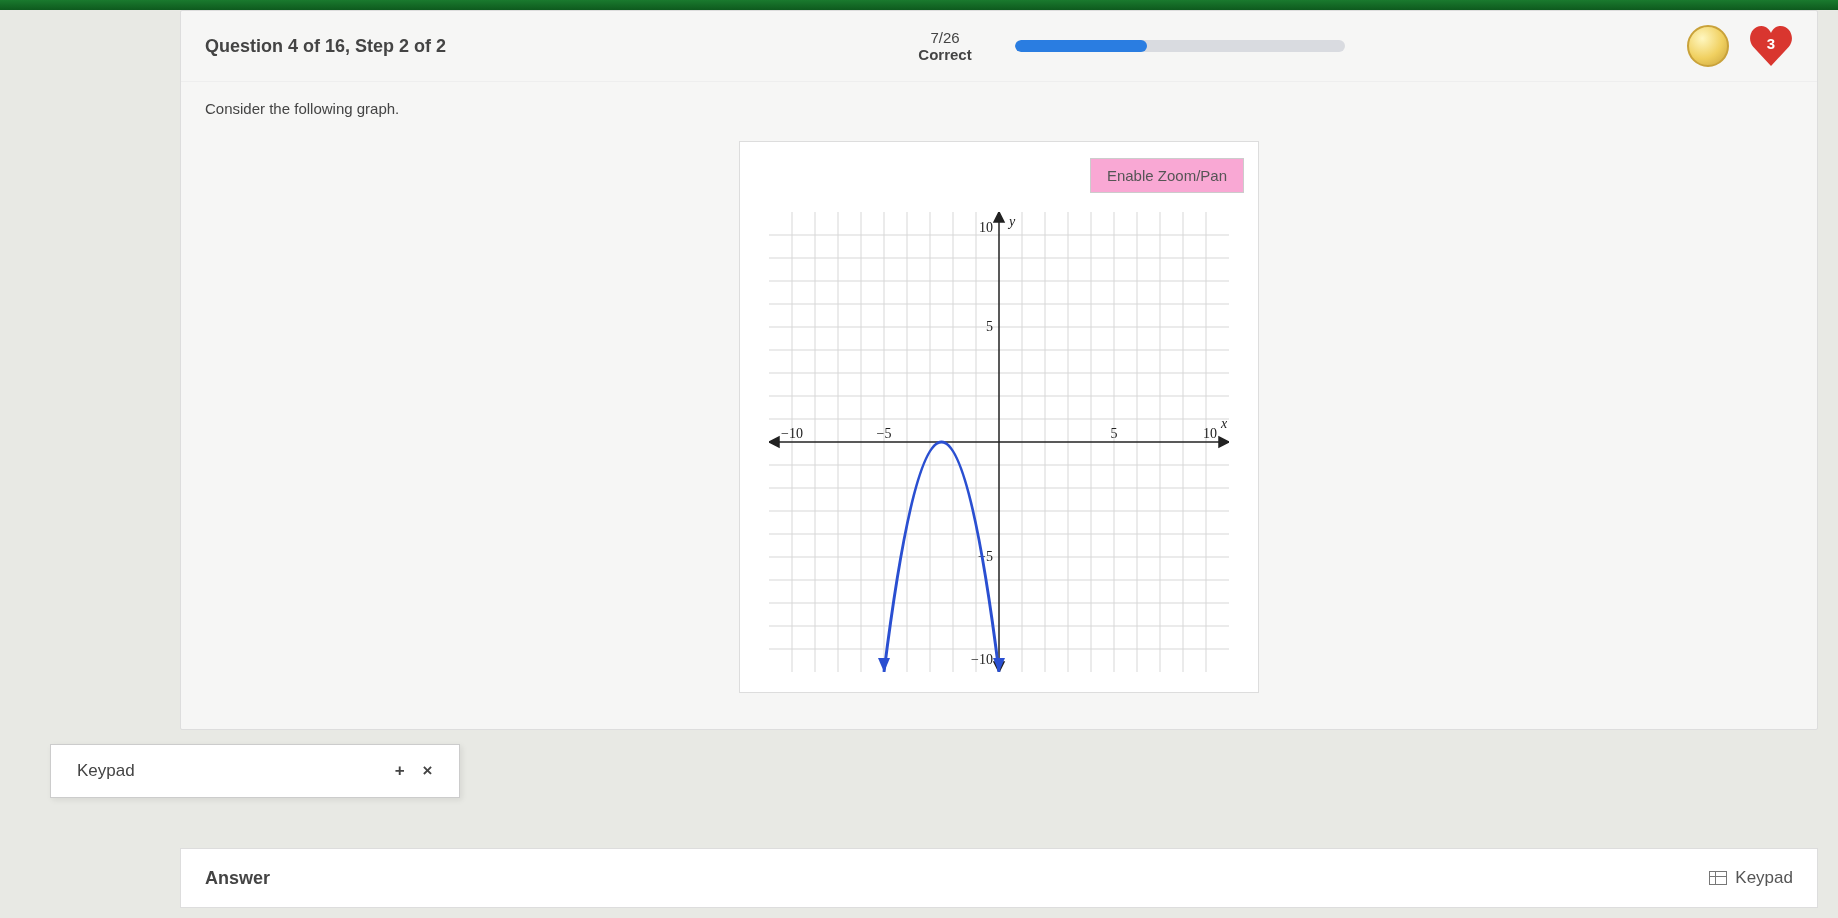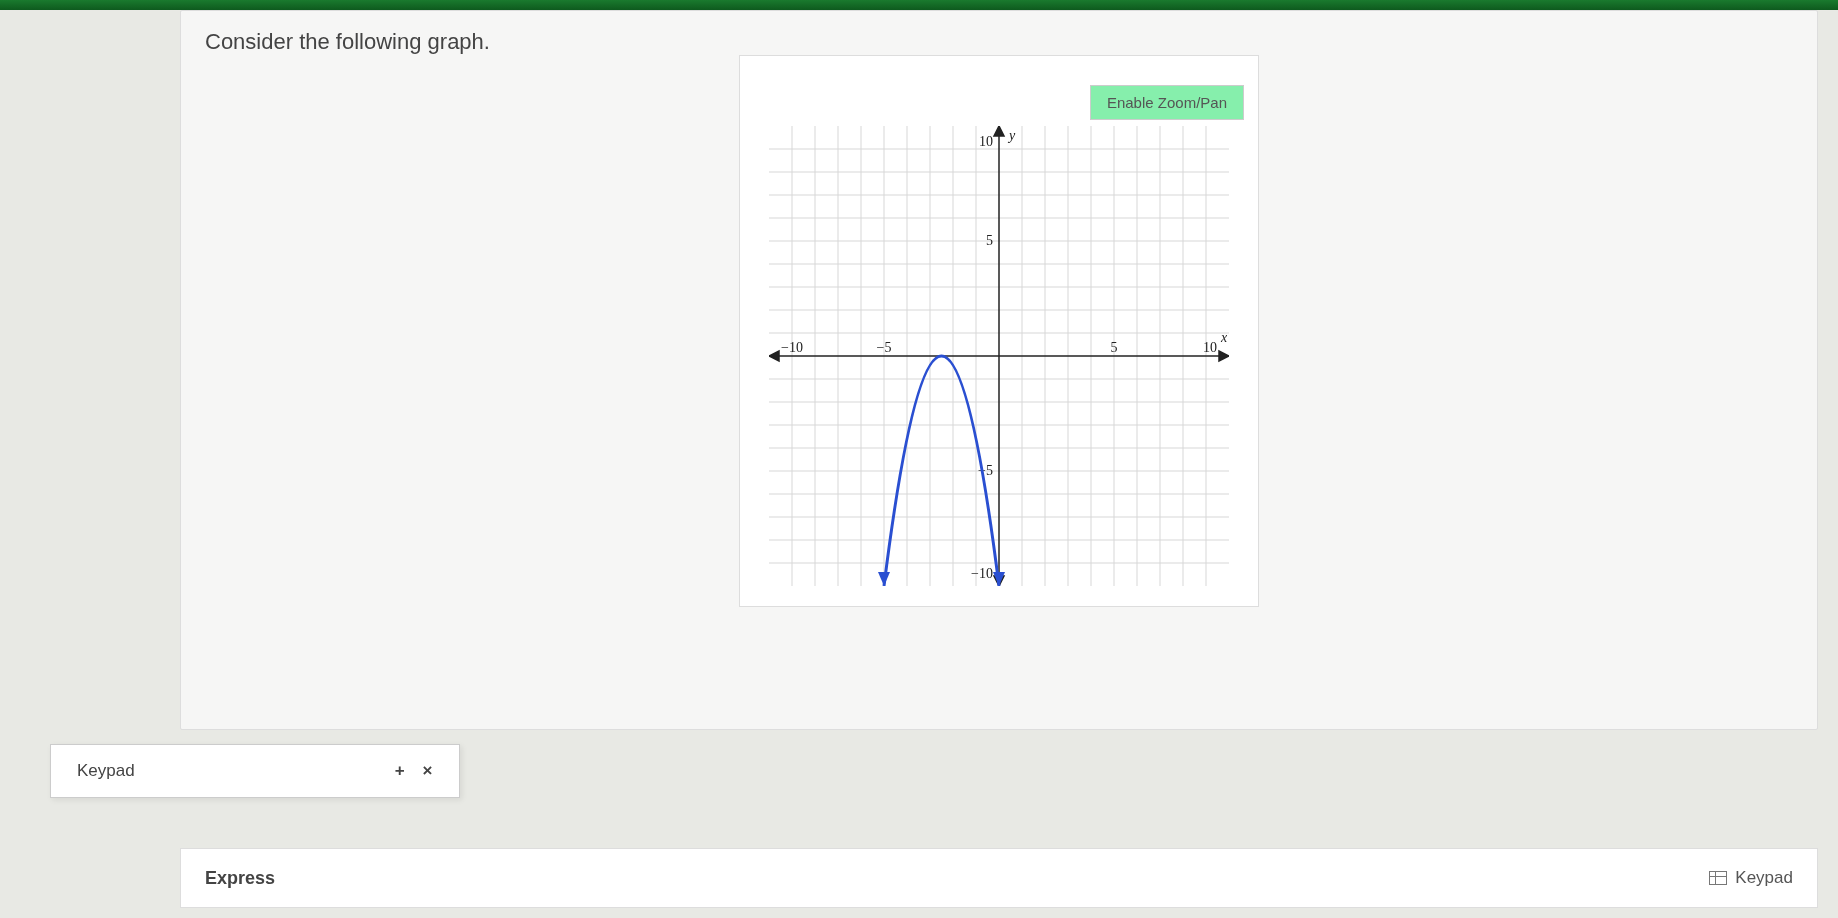--- a/index.html
+++ b/index.html
@@ -78,35 +78,35 @@
     position: relative;
     width: 44px; height:40px;
     display:flex;align-items:center;justify-content:center;
   }
   .heart svg { width:44px; height:40px; }
   .heart .count {
     position:absolute; color:#fff; font-weight:700; font-size:15px;
     top:9px; left:0; right:0; text-align:center;
   }
   .q-body { padding: 18px 24px; }
-  .q-intro { font-size: 22px; color:#444; }
+  .q-intro { font-size: 15px; color:#444; margin-bottom: 24px; }
   .q-step { font-size: 17px; color:#444; margin-bottom: 10px; }
   .q-step b { font-weight:700; }
   .graph-panel {
     position: relative;
     margin: 0 auto;
     width: 520px;
     background:#fff;
     border:1px solid #ddd;
     padding: 70px 20px 20px 20px;
   }
   .zoom-btn {
     position:absolute;
-    top:29px; right:14px;
-    background:#86efac;
+    top:16px; right:14px;
+    background:#f9a8d4;
     border:1px solid #ccc;
     padding:8px 16px;
     font-size:15px;
     color:#555;
     cursor:pointer;
   }
   .plot-area {
     position: relative;
     width: 460px;
     height: 460px;
@@ -147,20 +147,39 @@
   .kp-icon::before, .kp-icon::after { content:""; position:absolute; background:#777; }
   .kp-icon::before { left:5px; top:0; width:1px; height:100%; }
   .kp-icon::after { left:0; top:4px; width:100%; height:1px; }
 </style>
 </head>
 <body>
 
 <div class="header-bar"></div>
 
 <div class="question-card">
+  <div class="q-header">
+    <div class="q-title">Question 4 of 16, Step 2 of 2</div>
+    <div class="q-score">
+      <span class="num">7/26</span>
+      <span class="lbl">Correct</span>
+    </div>
+    <div class="progress-wrap">
+      <div class="progress">
+        <div class="progress-fill" style="width:40%"></div>
+      </div>
+    </div>
+    <div class="coin"></div>
+    <div class="heart">
+      <svg viewBox="0 0 32 29">
+        <path d="M16 29 L3 15 C-2 9 2 0 9 0 C13 0 15 3 16 5 C17 3 19 0 23 0 C30 0 34 9 29 15 Z" fill="#d9362f"></path>
+      </svg>
+      <span class="count">3</span>
+    </div>
+  </div>
 
   <div class="q-body">
     <p class="q-intro">Consider the following graph.</p>
 
     <div class="graph-panel">
       <button class="zoom-btn">Enable Zoom/Pan</button>
       <div class="plot-area">
         <svg viewBox="0 0 460 460" width="460" height="460">
 
           <g stroke="#d7d7d7" stroke-width="1">
@@ -236,18 +255,18 @@
 
 <div class="keypad-floater">
   <span>Keypad</span>
   <span class="ops">
     <span class="op">+</span>
     <span class="op">×</span>
   </span>
 </div>
 
 <div class="answer-bar">
-  <span class="lbl">Express</span>
+  <span class="lbl">Answer</span>
   <span class="keypad-link">
     <span class="kp-icon"></span>
     <span>Keypad</span>
   </span>
 </div>
 
 </body></html>

